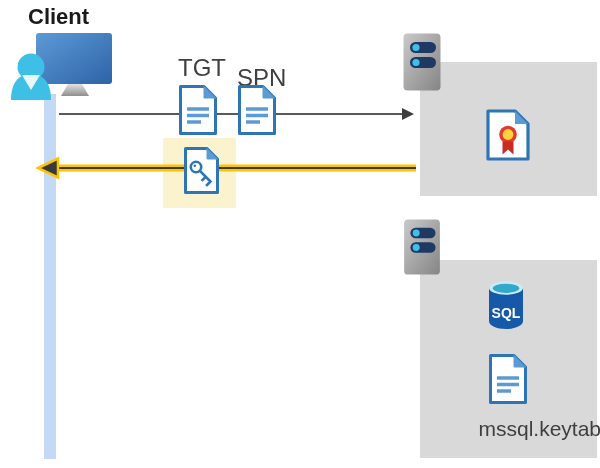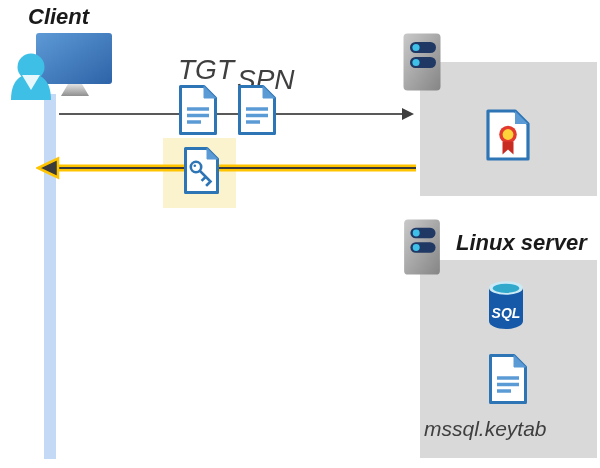--- a/index.html
+++ b/index.html
@@ -1,22 +1,22 @@
 <!DOCTYPE html>
 <html><head>
 <meta charset="utf-8">
 <style>
   html,body { margin:0; padding:0; background:#ffffff; }
   .canvas {
     position:relative; width:600px; height:468px; background:#ffffff;
-    font-family:"Liberation Sans", sans-serif; overflow:hidden;font-style:italic;
+    font-family:"Liberation Sans", sans-serif; overflow:hidden;
   }
   .abs { position:absolute; }
   .h-label { font-weight:bold; font-size:22px; color:#1a1a1a; line-height:26px; }
-  .s-label { font-size:28px; color:#3f3f3f; }
+  .s-label { font-size:24px; color:#3f3f3f; }
   .gray-box { background:#D9D9D9; }
   .lifeline { background:#C3D9F6; }
   .highlight { background:#FAF3CD; }
   svg { display:block; }
 </style>
 </head>
 <body>
 
 <div class="canvas">
 
@@ -107,31 +107,30 @@
     <polygon points="17.5,33.5 28.5,33.5 28.5,46.5 23,41.5 17.5,46.5" fill="#C92A22"></polygon>
   </svg>
 
   <svg class="abs" style="left:402px; top:218px;" width="40" height="58" viewBox="0 0 40 60">
     <rect x="1.5" y="1.5" width="37" height="57" rx="4" fill="url(#gradServer)"></rect>
     <rect x="8" y="10" width="26" height="11" rx="5.5" fill="#1F3864"></rect>
     <circle cx="14" cy="15.5" r="3.6" fill="#3FC0E8"></circle>
     <rect x="8" y="25" width="26" height="11" rx="5.5" fill="#1F3864"></rect>
     <circle cx="14" cy="30.5" r="3.6" fill="#3FC0E8"></circle>
   </svg>
-  <div class="abs h-label" style="left:456px; top:230px; white-space:nowrap;">Linux server</div>
 
   <svg class="abs" style="left:487px; top:280px;" width="38" height="50" viewBox="0 0 38 50">
     <path d="M2,8 V41 C2,45.5 9.6,49 19,49 C28.4,49 36,45.5 36,41 V8 Z" fill="#1659A8"></path>
     <ellipse cx="19" cy="8" rx="17" ry="6.8" fill="#CBEAF6"></ellipse>
     <ellipse cx="19" cy="8.3" rx="13.2" ry="4.6" fill="#31A9CC"></ellipse>
     <text x="19" y="38" text-anchor="middle" font-size="14" font-weight="bold" fill="#ffffff" font-family="Liberation Sans, sans-serif">SQL</text>
   </svg>
 
   <svg class="abs" style="left:488px; top:353px;" width="40" height="52" viewBox="0 0 40 52">
     <path d="M2.5,2.5 H26 L37.5,14 V49.5 H2.5 Z" fill="#ffffff" stroke="#2E75B6" stroke-width="3" stroke-linejoin="round"></path>
     <path d="M26,2.5 L37.5,14 H26 Z" fill="#5B9BD5" stroke="#5B9BD5" stroke-width="1"></path>
     <line x1="9" y1="25" x2="31" y2="25" stroke="#5B9BD5" stroke-width="3.5"></line>
     <line x1="9" y1="31.5" x2="31" y2="31.5" stroke="#5B9BD5" stroke-width="3.5"></line>
     <line x1="9" y1="38" x2="23" y2="38" stroke="#5B9BD5" stroke-width="3.5"></line>
   </svg>
-  <div class="abs s-label" style="left:424px; top:417px; width:177px; text-align:left; font-size:21px;">mssql.keytab</div>
+  <div class="abs s-label" style="left:424px; top:417px; width:177px; text-align:right; font-size:21px;">mssql.keytab</div>
 
 </div>
 
 </body></html>

